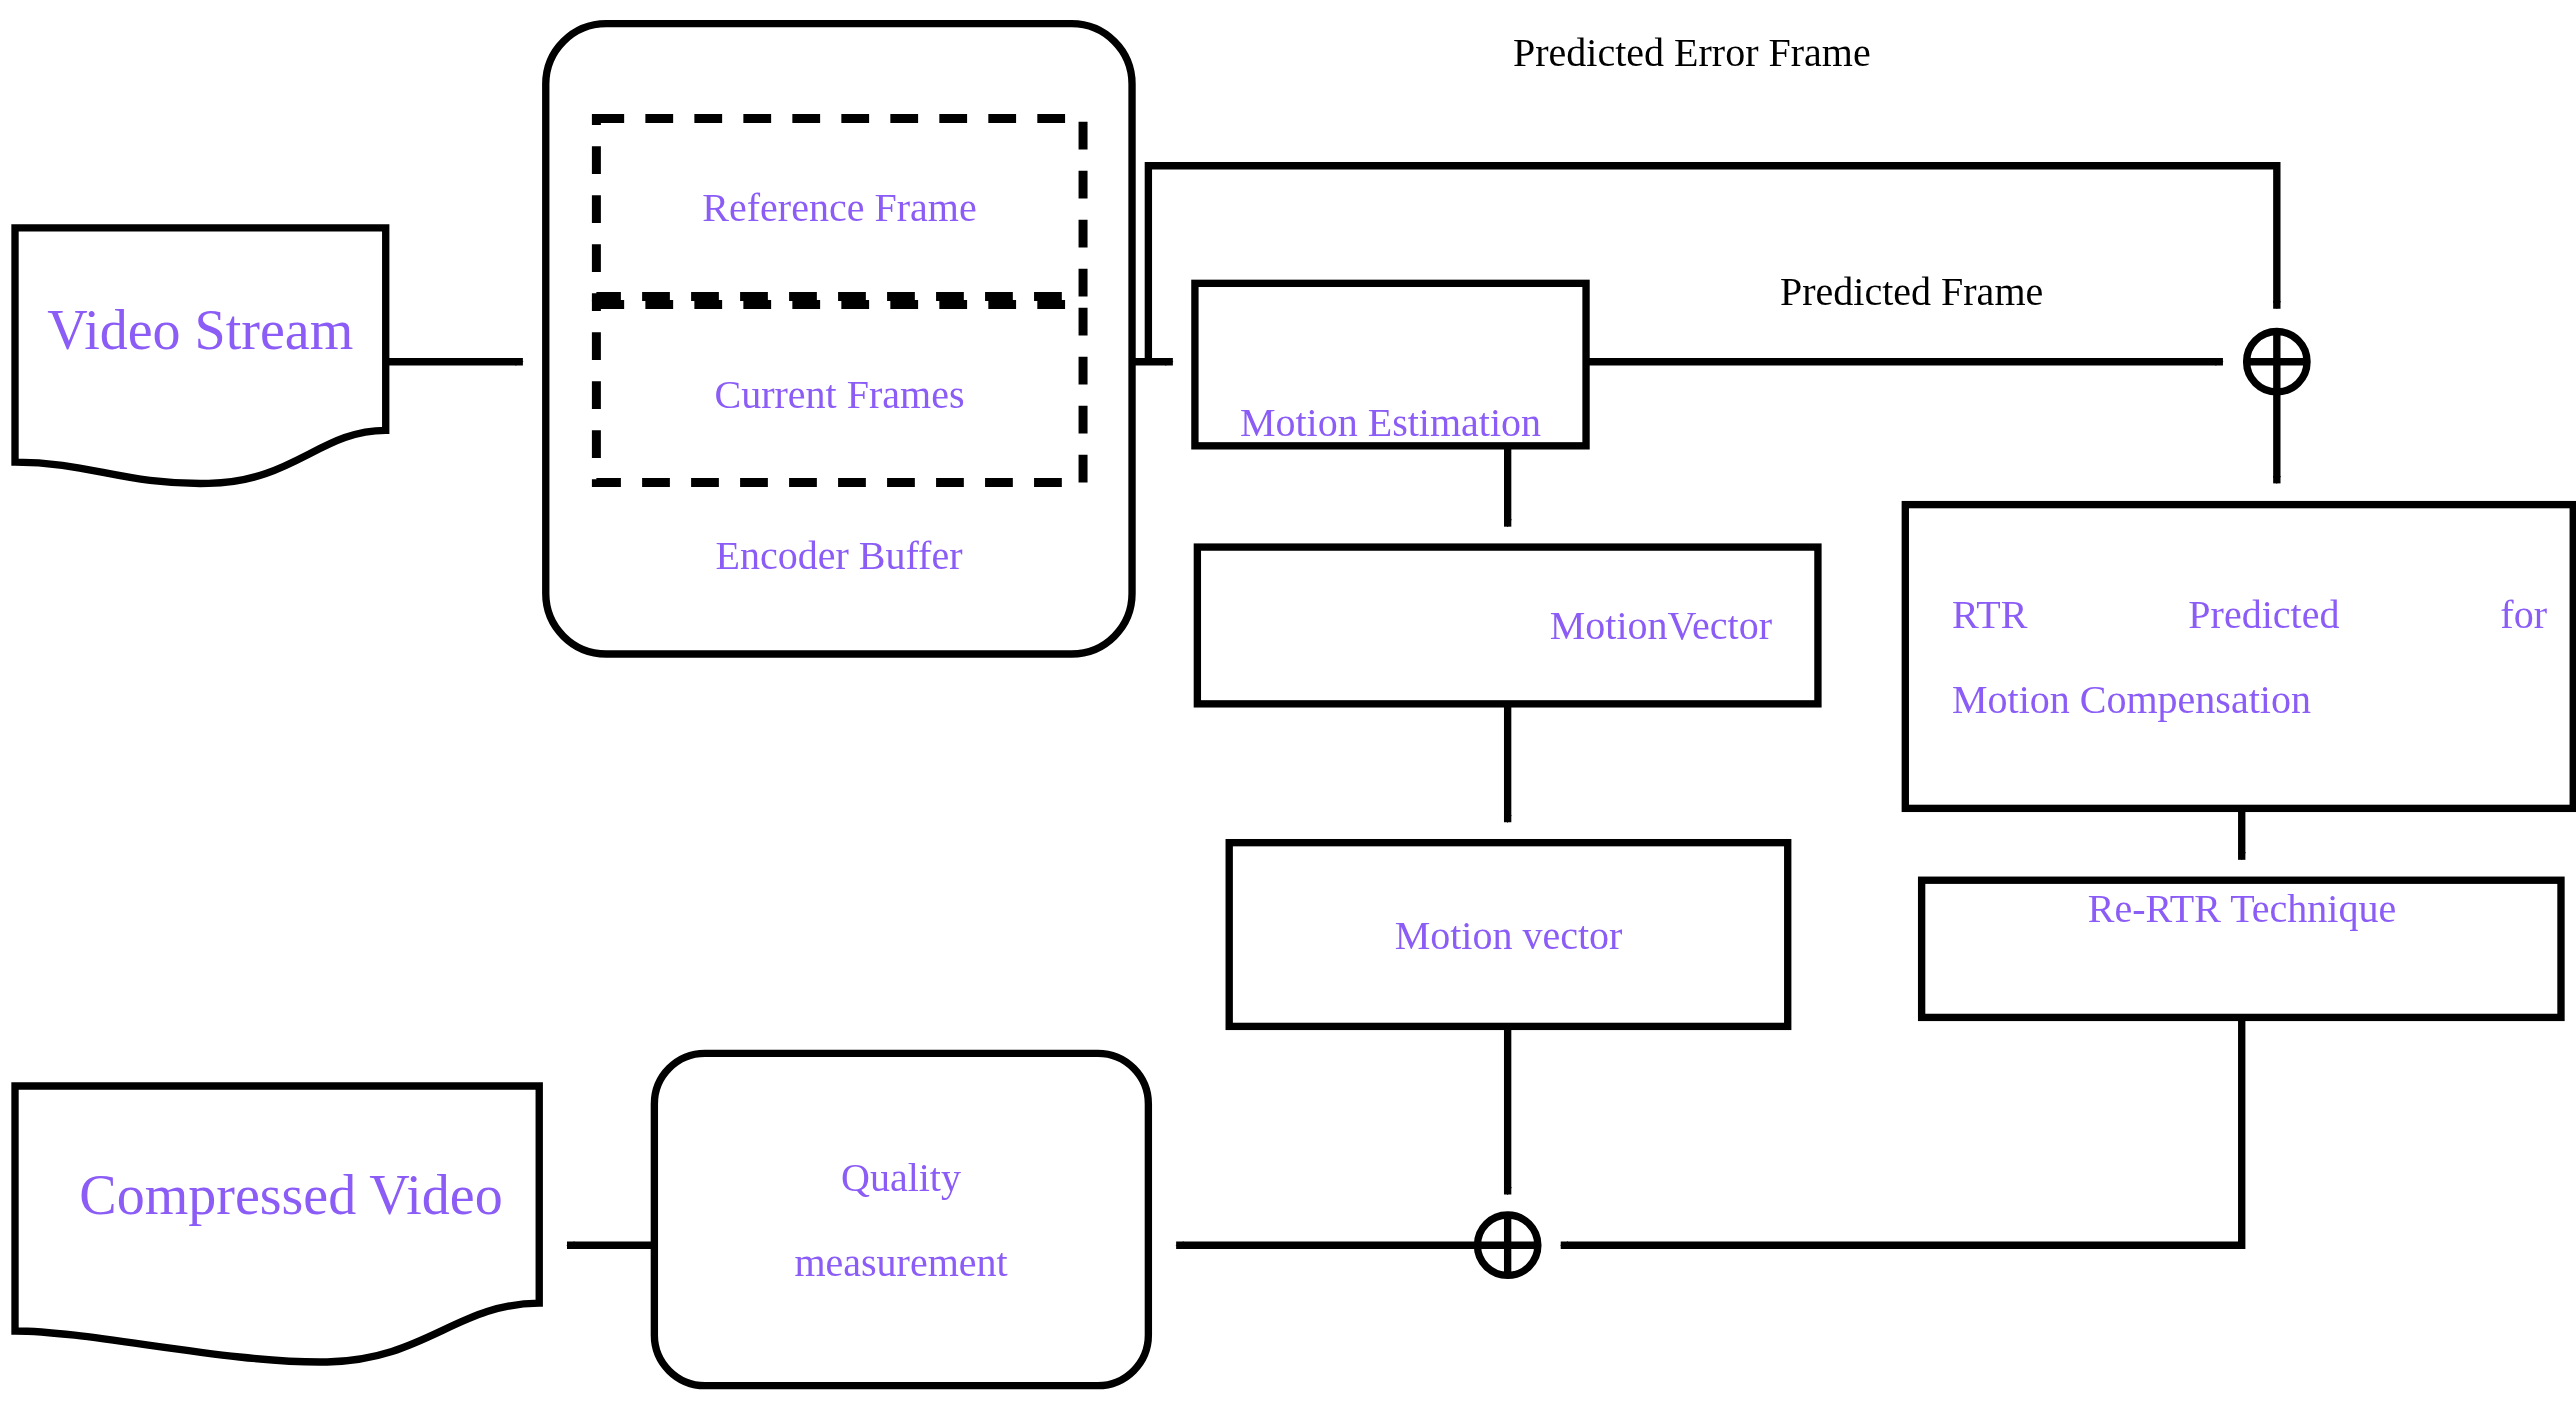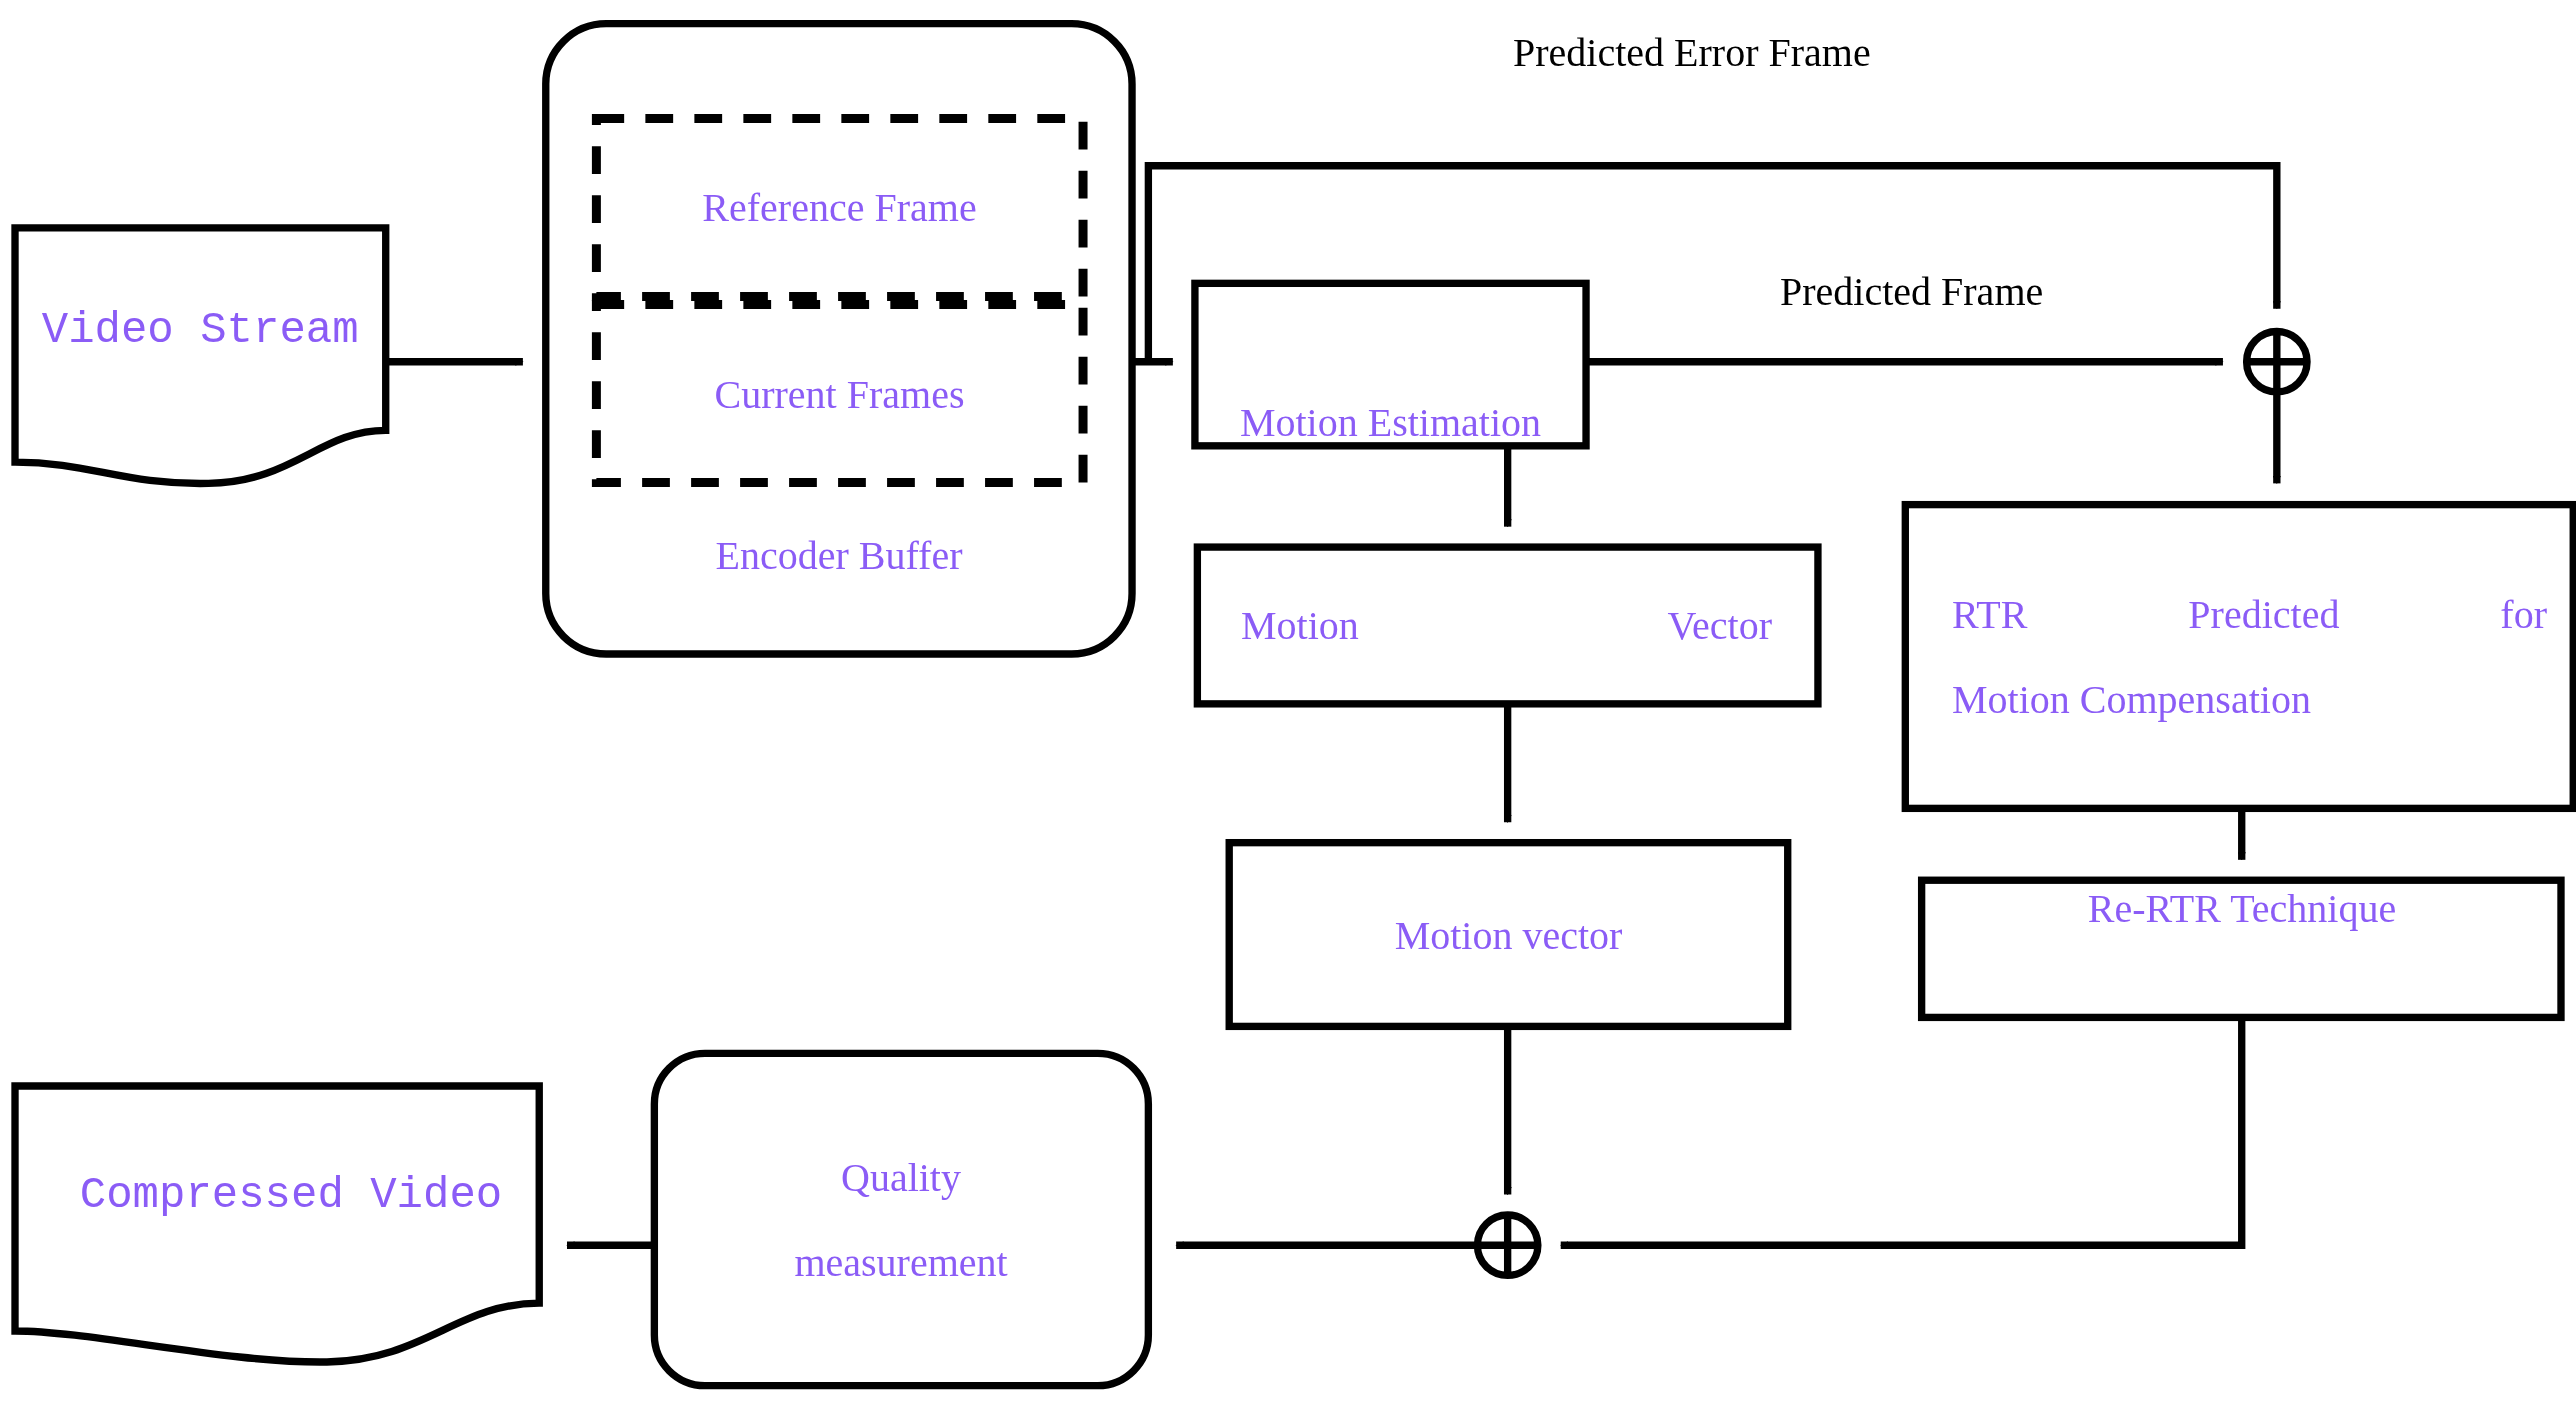--- a/index.html
+++ b/index.html
@@ -40,21 +40,21 @@
     justify-content: center;
     pointer-events: none;
   }
   .t-center { text-align: center; }
   .t-justify {
     text-align: justify;
     text-align-last: justify;
   }
   .t-left { text-align: left; }
   .fs-52 { font-size: 40px; }
-  .fs-54 { font-size: 44px; font-family: Liberation Mono, monospace; }
+  .fs-54 { font-size: 56px; }
   .row-gap { margin-bottom: 38px; }
 </style>
 </head>
 <body>
 
 <div id="canvas">
 
   <svg id="diagram-svg" viewBox="0 0 3154 1717" xmlns="http://www.w3.org/2000/svg">
     <defs>
       <marker id="arrR" markerWidth="10" markerHeight="10" refX="9.2" refY="5" orient="auto" markerUnits="userSpaceOnUse">
@@ -148,21 +148,21 @@
 
   <div class="lbl fs-52" style="left:1513px; top:29px;">Predicted Error Frame</div>
 
   <div class="lbl fs-52" style="left:1780px; top:268px;">Predicted Frame</div>
 
   <div class="lbl-box t-center fs-52" style="left:1195px; top:283px; width:391px; height:163px;justify-content:flex-end;">
     <span>Motion Estimation</span>
   </div>
 
   <div class="lbl-box fs-52" style="left:1241px; top:547px; width:531px; height:157px;">
-    <div style="display:flex; justify-content:space-between;">
+    <div style="display:flex; justify-content:flex-end;">
       <span>Motion</span>
       <span>Vector</span>
     </div>
   </div>
 
   <div class="lbl-box t-center fs-52" style="left:1229px; top:843px; width:559px; height:184px;">
     <span>Motion vector</span>
   </div>
 
   <div class="lbl-box fs-52" style="left:1952px; top:505px; width:595px; height:304px;">

